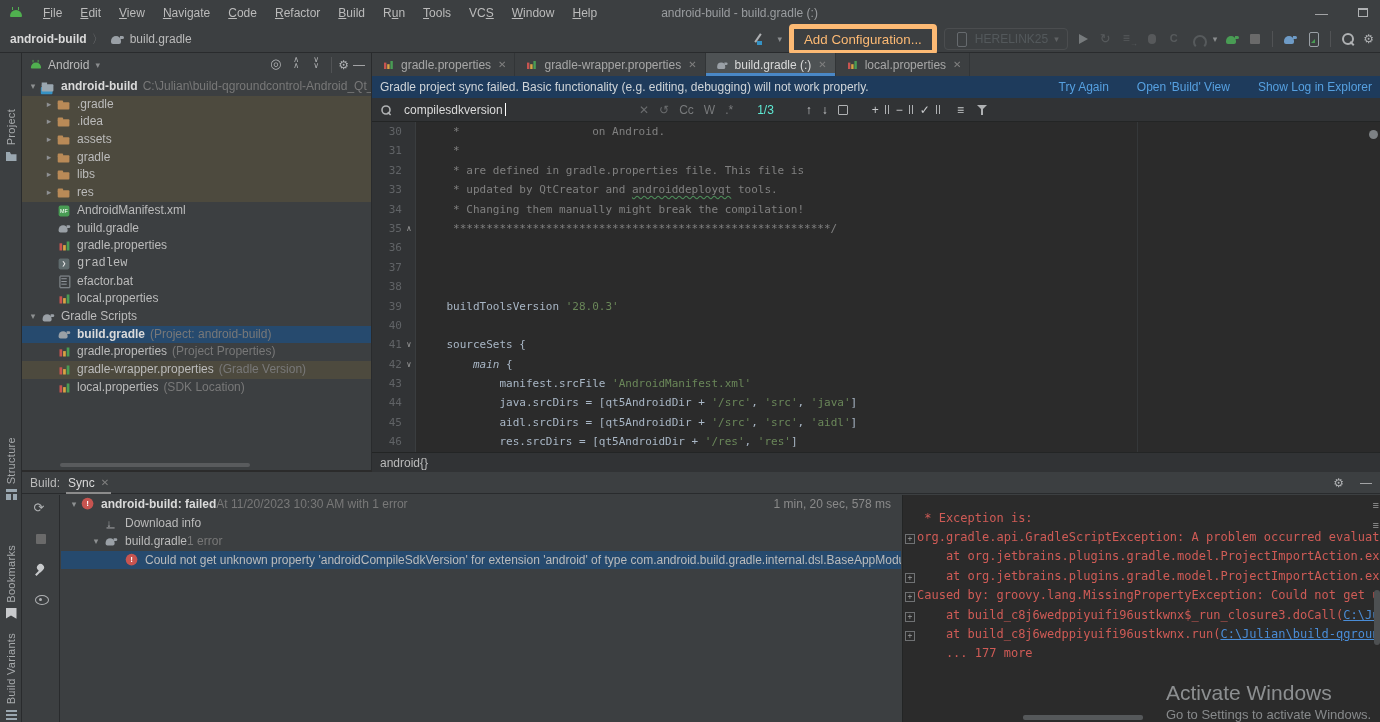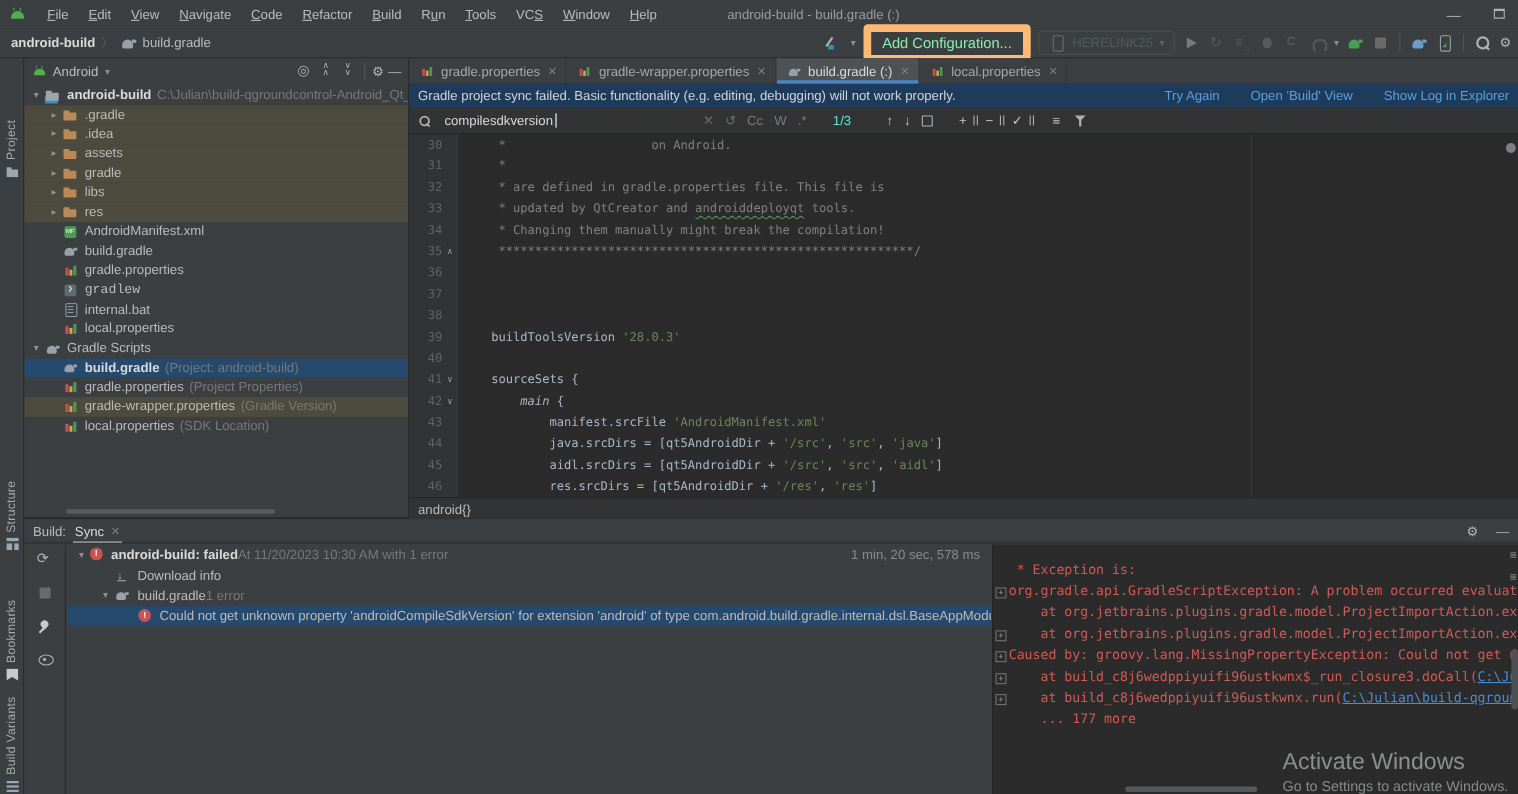--- a/index.html
+++ b/index.html
@@ -19,21 +19,21 @@
   .win-controls { position:absolute; right:12px; top:0; height:26px; display:flex; align-items:center; gap:30px; }
   .win-min { color:#AFB1B3; font-size:13px; }
   .win-maxbox { display:inline-block; width:10px; height:9px; border:1px solid #AFB1B3; border-top-width:2px; }
   
   .toolbar { position:absolute; left:0; top:26px; width:1380px; height:27px;
     background:#3C3F41; border-bottom:1px solid #292B2D; display:flex; align-items:center; }
   .crumbs { display:flex; align-items:center; gap:5px; padding-left:10px; }
   .crumb-proj { color:#DADADA; font-weight:bold; }
   .crumb-sep { color:#6E7072; }
   .tb-right { position:absolute; right:6px; top:0; height:26px; display:flex; align-items:center; gap:7px; }
-  .btn-outline { border:7px solid #fdba74; border-radius:4px; padding:3px 10px; color:#86efac; background:transparent; }
+  .btn-outline { border:5px solid #fdba74; border-radius:4px; padding:3px 10px; color:#fdba74; background:transparent; }
   .combo { border:1px solid #5E6062; border-radius:4px; padding:2px 8px; color:#70787C;
     display:flex; align-items:center; gap:6px; background:transparent; }
   .tbsep { width:1px; height:16px; background:#515355; margin:0 2px; }
   .caret { color:#8A8C8E; font-size:9px; }
   .dis { opacity:.45; }
   
   .ic { position:relative; display:inline-block; width:16px; height:16px; flex:none; vertical-align:middle; }
   .ic-android:before { content:""; position:absolute; left:2px; top:5px; width:12px; height:7px;
     background:#50B04F; border-radius:6px 6px 1px 1px; }
   .ic-android:after { content:""; position:absolute; left:4px; top:2px; width:1px; height:3px;
@@ -355,21 +355,21 @@
           <span class="pt-label">gradle.properties</span>
         </div>
         <div class="pt-row" style="padding-left: 20px; font-family: Liberation Mono, monospace;">
           <span class="chev"></span>
           <span class="ic ic-run"></span>
           <span class="pt-label">gradlew</span>
         </div>
         <div class="pt-row" style="padding-left: 20px;">
           <span class="chev"></span>
           <span class="ic ic-textfile"></span>
-          <span class="pt-label">internal.bat</span>
+          <span class="pt-label">efactor.bat</span>
         </div>
         <div class="pt-row" style="padding-left: 20px;">
           <span class="chev"></span>
           <span class="ic ic-props"></span>
           <span class="pt-label">local.properties</span>
         </div>
         <div class="pt-row" style="padding-left: 4px;">
           <span class="chev">▾</span>
           <span class="ic ic-gradle"></span>
           <span class="pt-label">Gradle Scripts</span>

